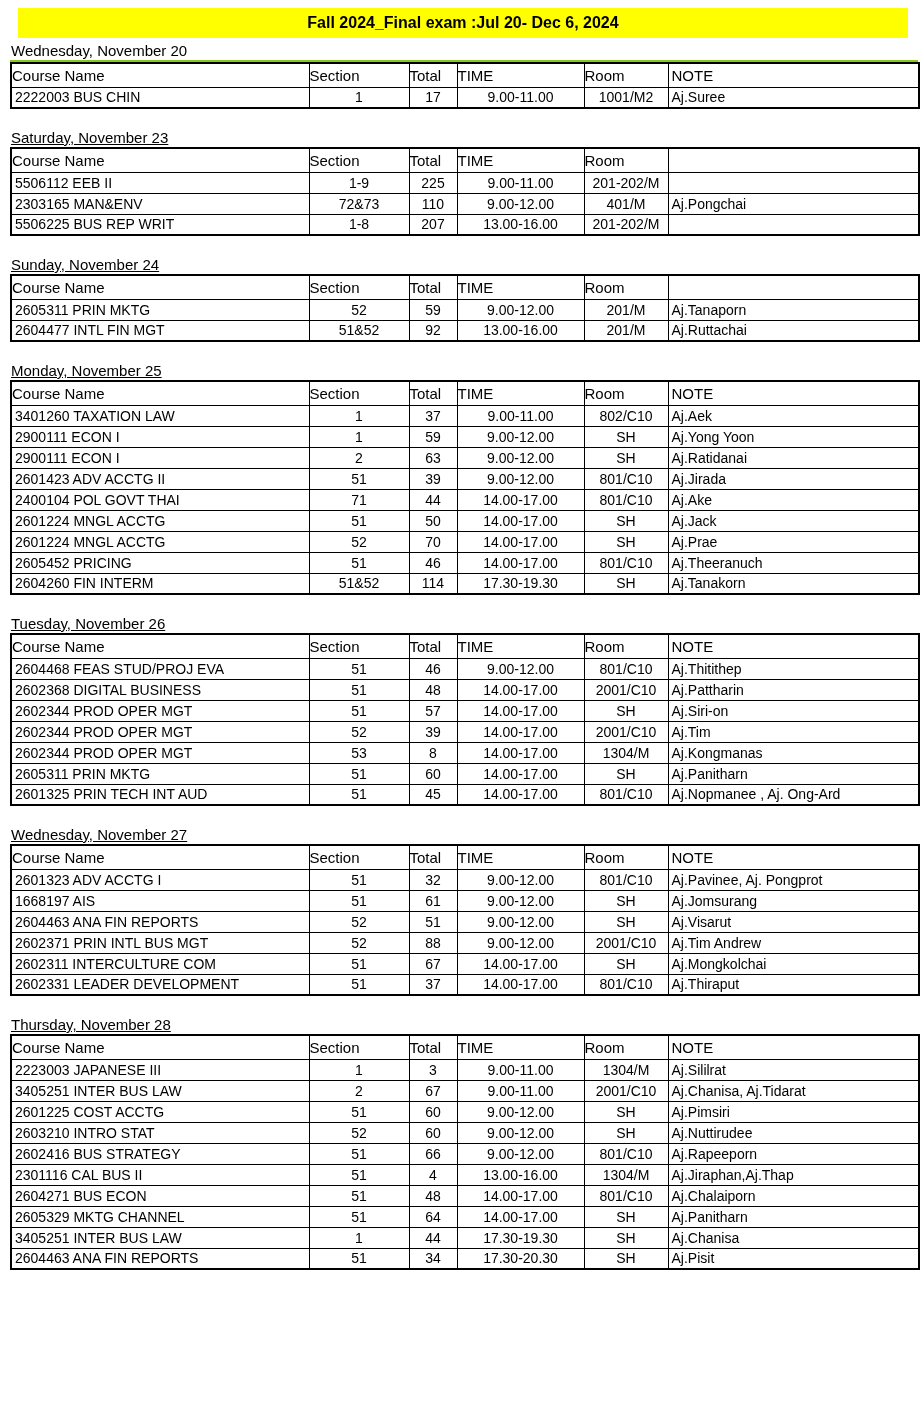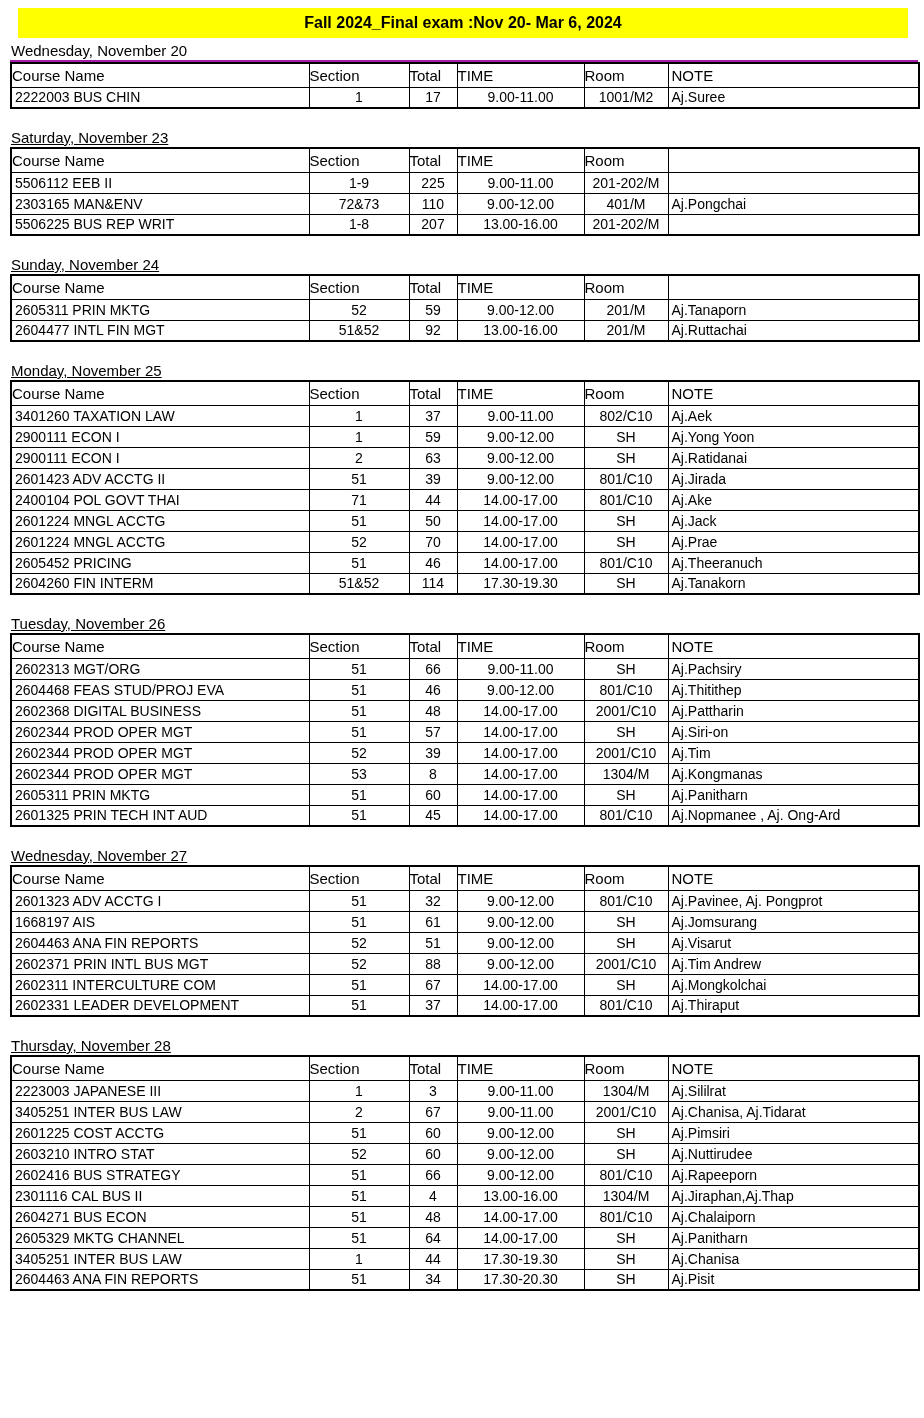--- a/index.html
+++ b/index.html
@@ -27,21 +27,21 @@
   }
   .day-section { margin-top: 19px; }
   .day-section:first-of-type { margin-top: 3px; }
   .day-label {
     font-size: 15px;
     line-height: 19px;
     padding-left: 1px;
     width: 908px;
   }
   .day-label.underline-text { width: auto; display: inline-block; text-decoration: underline; }
-  .day-label.underline-full { border-bottom: 2px solid #a21caf; }
+  .day-label.underline-full { border-bottom: 2px solid #84cc16; }
   table.exam-table {
     border-collapse: collapse;
     table-layout: fixed;
     width: 908px;
     border: 2px solid #000;
   }
   .exam-table th, .exam-table td {
     border: 1px solid #000;
     overflow: hidden;
     white-space: nowrap;
@@ -67,21 +67,21 @@
   col.c-section { width: 100px; }
   col.c-total { width: 48px; }
   col.c-time { width: 127px; }
   col.c-room { width: 84px; }
   col.c-note { width: 251px; }
 </style>
 </head>
 <body>
 
 <div class="page">
-  <div class="title-bar">Fall 2024_Final exam :Nov 20- Mar 6, 2024</div>
+  <div class="title-bar">Fall 2024_Final exam :Jul 20- Dec 6, 2024</div>
   <div id="days-container">
   <section class="day-section">
     <div class="day-label underline-full">Wednesday, November 20</div>
     <table class="exam-table">
       <colgroup>
         <col class="c-course">
             <col class="c-section">
             <col class="c-total">
         <col class="c-time">
             <col class="c-room">
@@ -316,28 +316,20 @@
           <th class="col-course">Course Name</th>
           <th class="col-section">Section</th>
           <th class="col-total">Total</th>
           <th class="col-time">TIME</th>
           <th class="col-room">Room</th>
           <th class="col-note">NOTE</th>
         </tr>
       </thead>
       <tbody>
             <tr>
-              <td class="col-course">2602313 MGT/ORG</td>
-              <td class="col-section">51</td>
-              <td class="col-total">66</td>
-              <td class="col-time">9.00-11.00</td>
-              <td class="col-room">SH</td>
-              <td class="col-note">Aj.Pachsiry</td>
-            </tr>
-            <tr>
               <td class="col-course">2604468 FEAS STUD/PROJ EVA</td>
               <td class="col-section">51</td>
               <td class="col-total">46</td>
               <td class="col-time">9.00-12.00</td>
               <td class="col-room">801/C10</td>
               <td class="col-note">Aj.Thitithep</td>
             </tr>
             <tr>
               <td class="col-course">2602368 DIGITAL BUSINESS</td>
               <td class="col-section">51</td>

